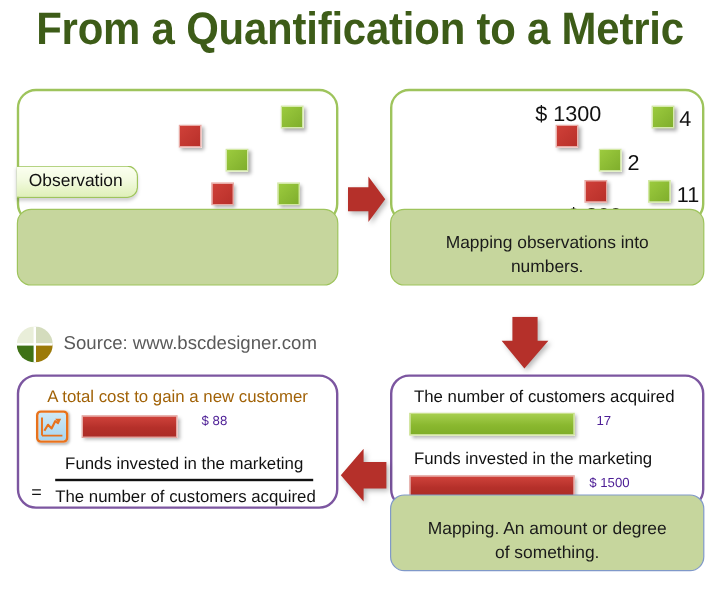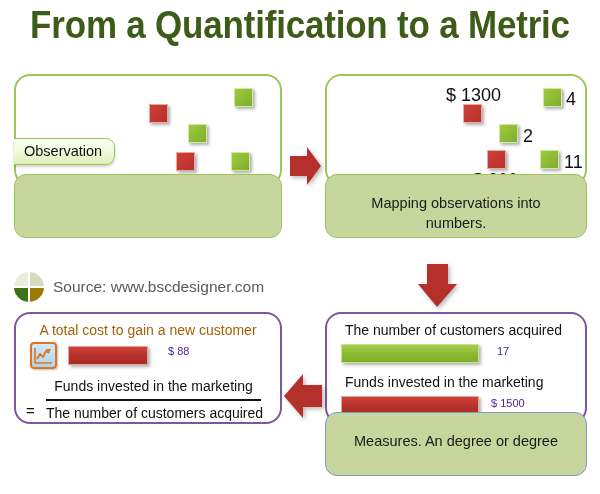--- a/index.html
+++ b/index.html
@@ -303,21 +303,22 @@
       <div class="bar-title" style="left:18px; top:8px;">The number of customers acquired</div>
       <div class="bar green" style="left:14px; top:30px; width:136px;"></div>
       <div class="bar-label" style="left:170px; top:31px;">17</div>
 
       <div class="bar-title" style="left:18px; top:60px;">Funds invested in the marketing</div>
       <div class="bar red" style="left:14px; top:82px; width:136px;"></div>
       <div class="bar-label" style="left:164px; top:83px;">$ 1500</div>
     </div>
 
     <div class="panel-caption blue" style="margin-top:-12px; padding-top:18px; height:64px;">
-      <div>Measures. An degree or degree</div>
+      <div>Mapping. An amount or degree</div>
+      <div>of something.</div>
     </div>
   </div>
 
   <div class="arrow" style="left:290px; top:146px;">
     <svg width="32" height="40" viewBox="0 0 32 40">
       <polygon points="0,10 17,10 17,1 31,20 17,39 17,30 0,30" fill="#b5302a"></polygon>
     </svg>
   </div>
 
   <div class="arrow" style="left:417px; top:264px;">

